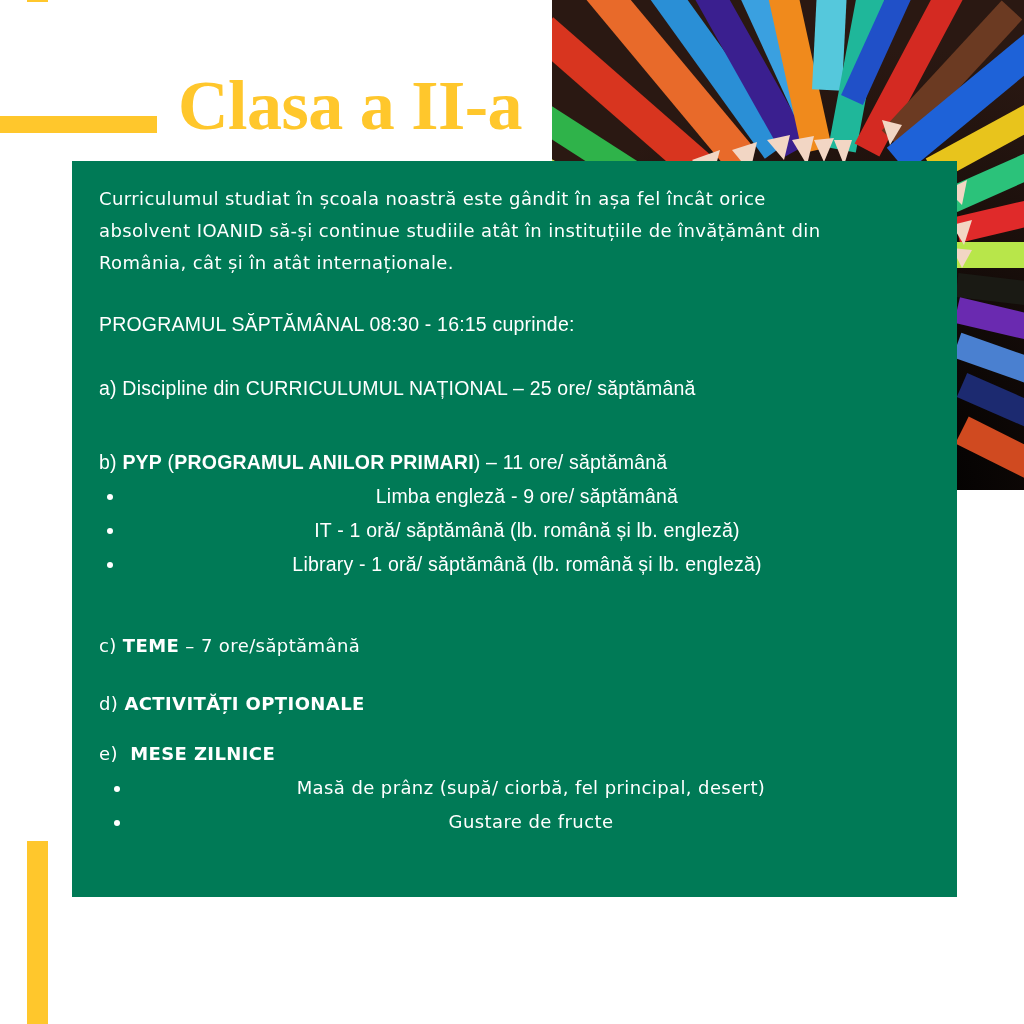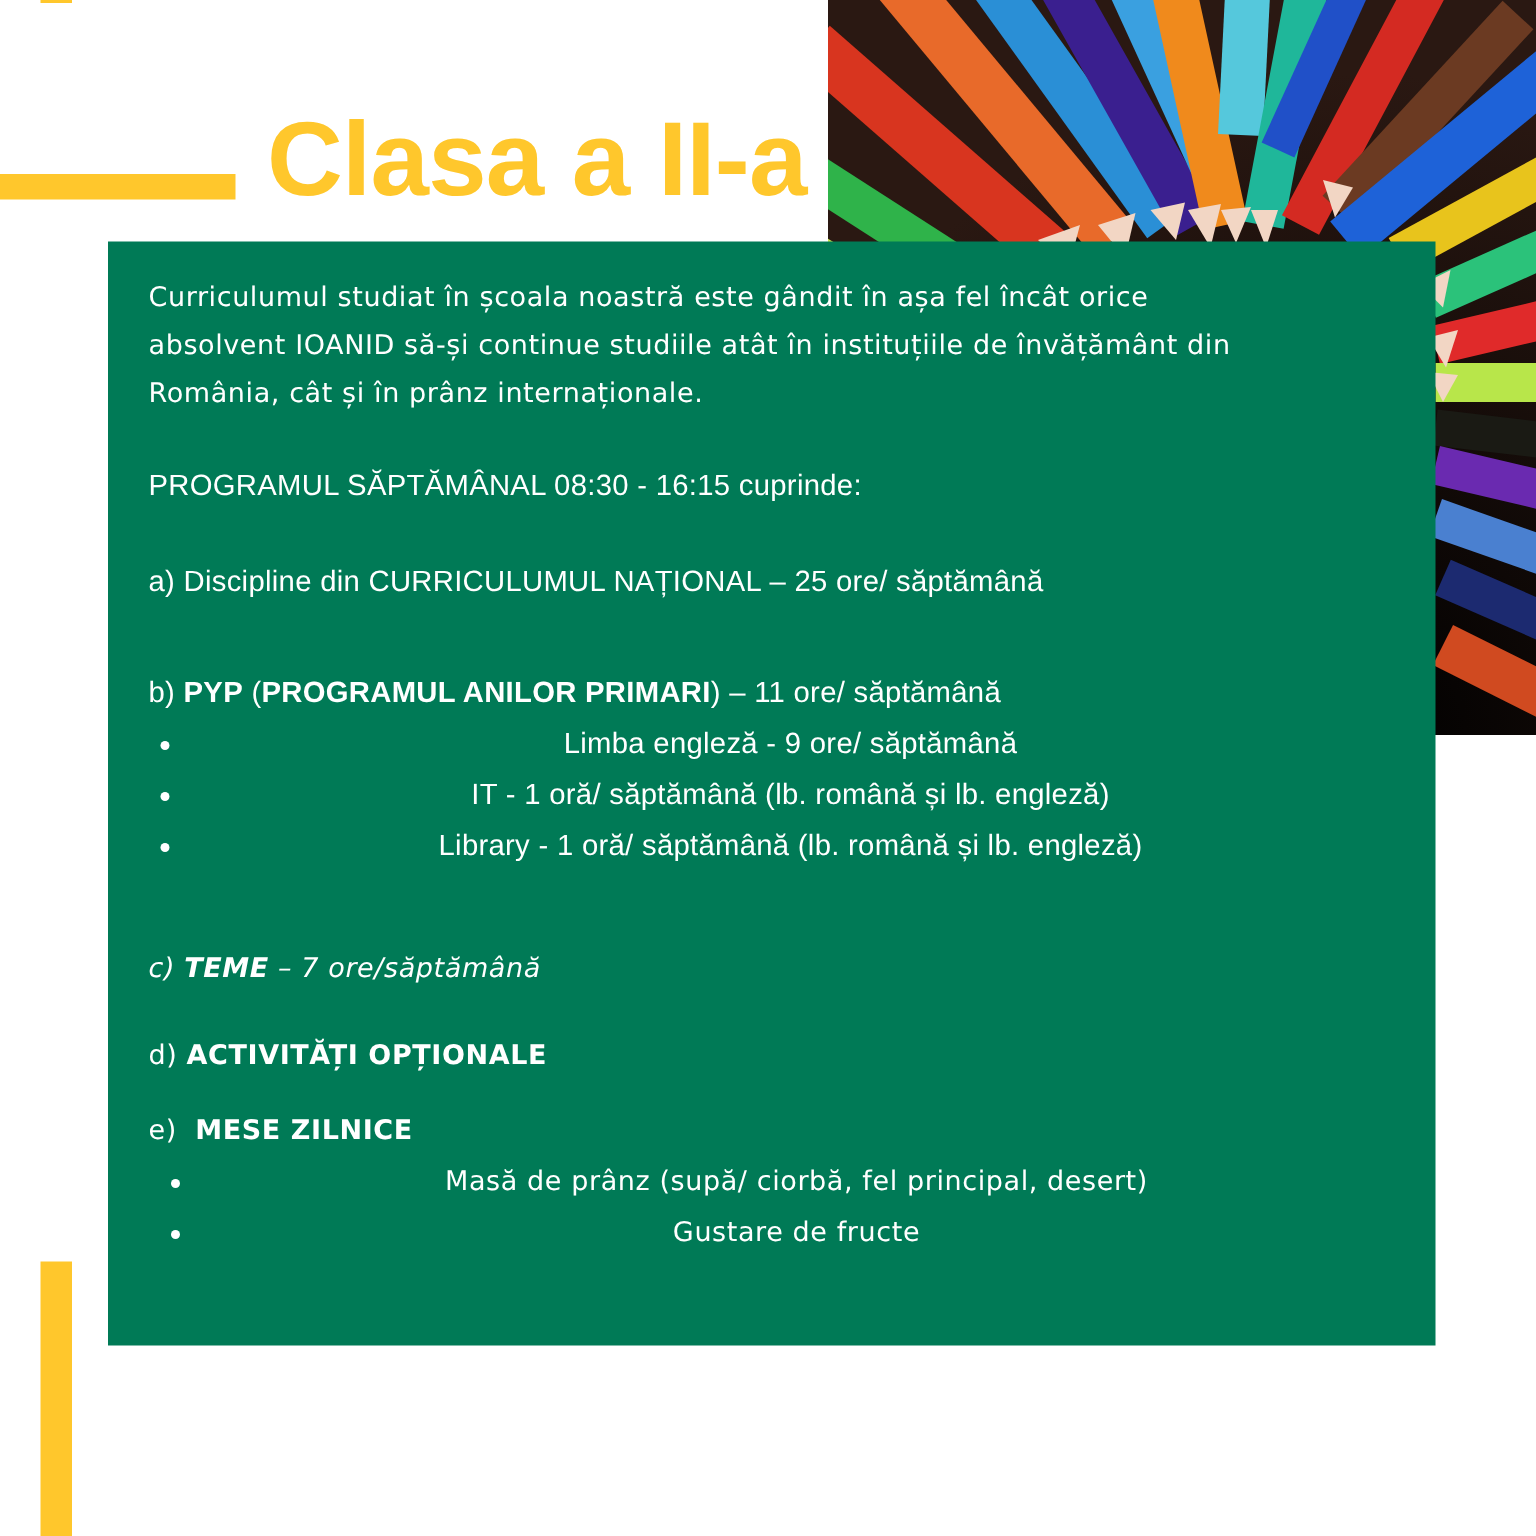--- a/index.html
+++ b/index.html
@@ -8,21 +8,21 @@
       background: #ffffff;
       font-family: "Liberation Sans", sans-serif;
     }
     .yellow { background: #FFC72C; }
     .top-sliver { position: absolute; left: 27px; top: 0; width: 21px; height: 2px; }
     .h-bar { position: absolute; left: 0; top: 116px; width: 157px; height: 17px; }
     .v-bar { position: absolute; left: 27px; top: 841px; width: 21px; height: 183px; }
 
     .title {
       position: absolute; left: 178px; top: 66px;
-      font-family: Liberation Sans, sans-serif;
+      font-family: Liberation Serif, serif;
       font-weight: 700; font-size: 70px; line-height: 80px;
       color: #FFC72C; letter-spacing: -0.5px; white-space: nowrap;
     }
 
     .pencils {
       position: absolute; left: 552px; top: 0; width: 472px; height: 490px;
       overflow: hidden; background: #1a0f0d;
     }
     .pencils svg { display: block; }
 
@@ -105,38 +105,38 @@
       <polygon points="400,248 420,250 410,268"></polygon>
     </g>
   </svg>
 </div>
 
 <div class="panel">
   <div class="content">
     <p class="intro">
       <span>Curriculumul studiat în școala noastră este gândit în așa fel încât orice</span><br>
       <span>absolvent IOANID să-și continue studiile atât în instituțiile de învățământ din</span><br>
-      <span>România, cât și în prânz internaționale.</span>
+      <span>România, cât și în atât internaționale.</span>
     </p>
 
     <p class="line cond" style="margin-top:28px;">PROGRAMUL SĂPTĂMÂNAL 08:30 - 16:15 cuprinde:</p>
 
     <p class="line cond" style="margin-top:30px;">a) Discipline din CURRICULUMUL NAȚIONAL – 25 ore/ săptămână</p>
 
     <p class="line cond" style="margin-top:40px;">
       <span>b)</span>
       <span class="b">PYP</span><span> (</span><span class="b">PROGRAMUL ANILOR PRIMARI</span><span>)</span><span> – 11 ore/ săptămână</span>
     </p>
     <ul class="cond">
       <li>Limba engleză - 9 ore/ săptămână</li>
       <li>IT - 1 oră/ săptămână (lb. română și lb. engleză)</li>
       <li>Library - 1 oră/ săptămână (lb. română și lb. engleză)</li>
     </ul>
 
-    <p class="line" style="margin-top:48px;font-style:italic;">
+    <p class="line" style="margin-top:48px;">
       <span>c)</span>
       <span class="b">TEME</span><span> – 7 ore/săptămână</span>
     </p>
 
     <p class="line" style="margin-top:24px;">
       <span>d)</span>
       <span class="b">ACTIVITĂȚI OPȚIONALE</span>
     </p>
 
     <p class="line" style="margin-top:16px;">

